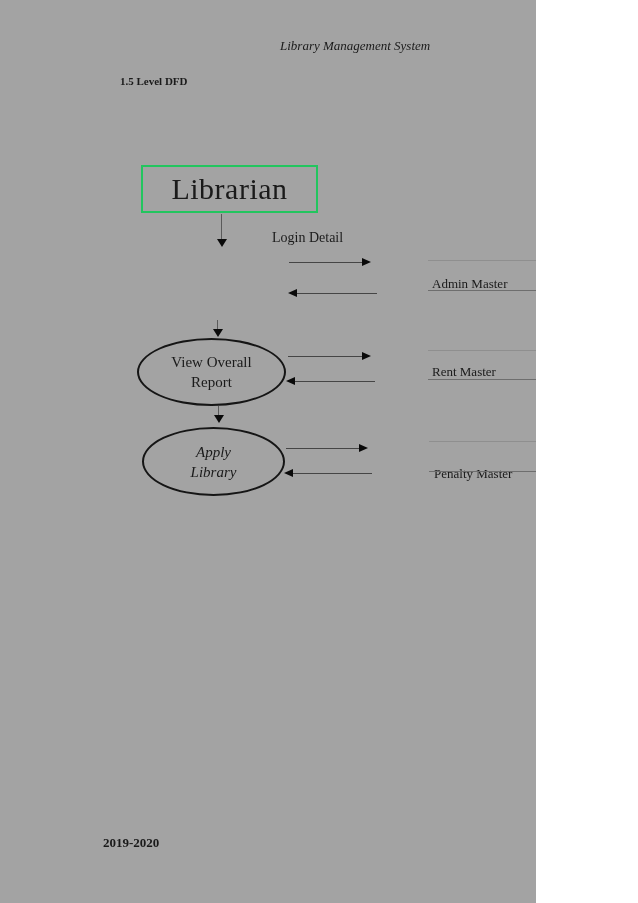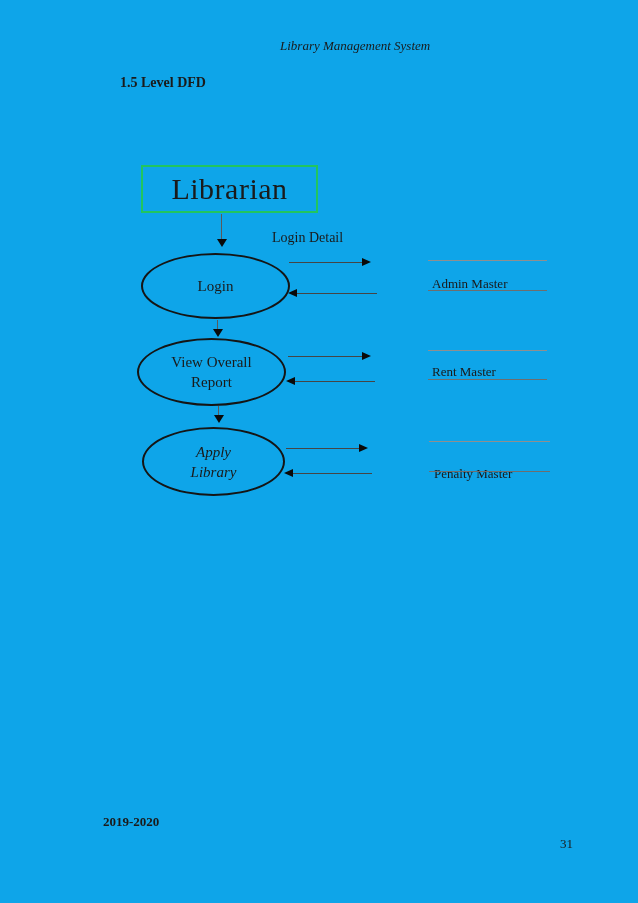--- a/index.html
+++ b/index.html
@@ -1,36 +1,36 @@
 <!DOCTYPE html>
 <html><head>
 <meta charset="utf-8">
 <style>
   html, body { margin: 0; padding: 0; background: #ffffff; }
   .page {
     position: relative;
-    width: 638px;
+    width: 536px;
     height: 903px;
-    background: #0ea5e9;
+    background: #a3a3a3;
     font-family: "Liberation Serif", "DejaVu Serif", serif;
     color: #1a1a1a;
     overflow: hidden;
   }
   .abs { position: absolute; }
 
   .doc-header {
     left: 280px; top: 38px;
     font-style: italic;
     font-size: 13px;
     white-space: nowrap;
   }
   .section-heading {
     left: 120px; top: 75px;
     font-weight: bold;
-    font-size: 14px;
+    font-size: 11px;
     white-space: nowrap;
   }
 
   .entity-box {
     left: 141px; top: 165px;
     width: 177px; height: 48px;
     box-sizing: border-box;
     border: 2px solid #22c55e;
     display: flex; align-items: center; justify-content: center;
   }
@@ -79,21 +79,21 @@
   .ah-down {
     position: absolute; width: 0; height: 0;
     border-left: 5px solid transparent;
     border-right: 5px solid transparent;
     border-top: 8px solid #0a0a0a;
   }
 
   .store-label { position: absolute; font-size: 13px; white-space: nowrap; }
 
   .footer-year {
-    left: 103px; top: 814px;
+    left: 103px; top: 835px;
     font-weight: bold; font-size: 13px;
     white-space: nowrap;
   }
   .footer-page {
     left: 560px; top: 836px;
     font-size: 13px;
     white-space: nowrap;
   }
 </style>
 </head>
@@ -107,24 +107,20 @@
 
   <div class="abs entity-box">
     <span class="entity-label">Librarian</span>
   </div>
 
   <div class="vline" style="left:221px; top:214px; height:26px;"></div>
   <div class="ah-down" style="left:217px; top:239px;"></div>
 
   <div class="abs flow-label">Login Detail</div>
 
-  <div class="abs ellipse ellipse-login">
-    <span>Login</span>
-    <span></span>
-  </div>
 
   <div class="hline" style="left:289px; top:262px; width:73px;"></div>
   <div class="ah-right" style="left:362px; top:258px;"></div>
   <div class="ah-left" style="left:288px; top:289px;"></div>
   <div class="hline" style="left:297px; top:293px; width:80px;"></div>
 
   <div class="sline" style="left:428px; top:260px; width:119px;"></div>
   <div class="store-label" style="left:432px; top:276px;">Admin Master</div>
   <div class="suline" style="left:428px; top:290px; width:119px;"></div>
 

